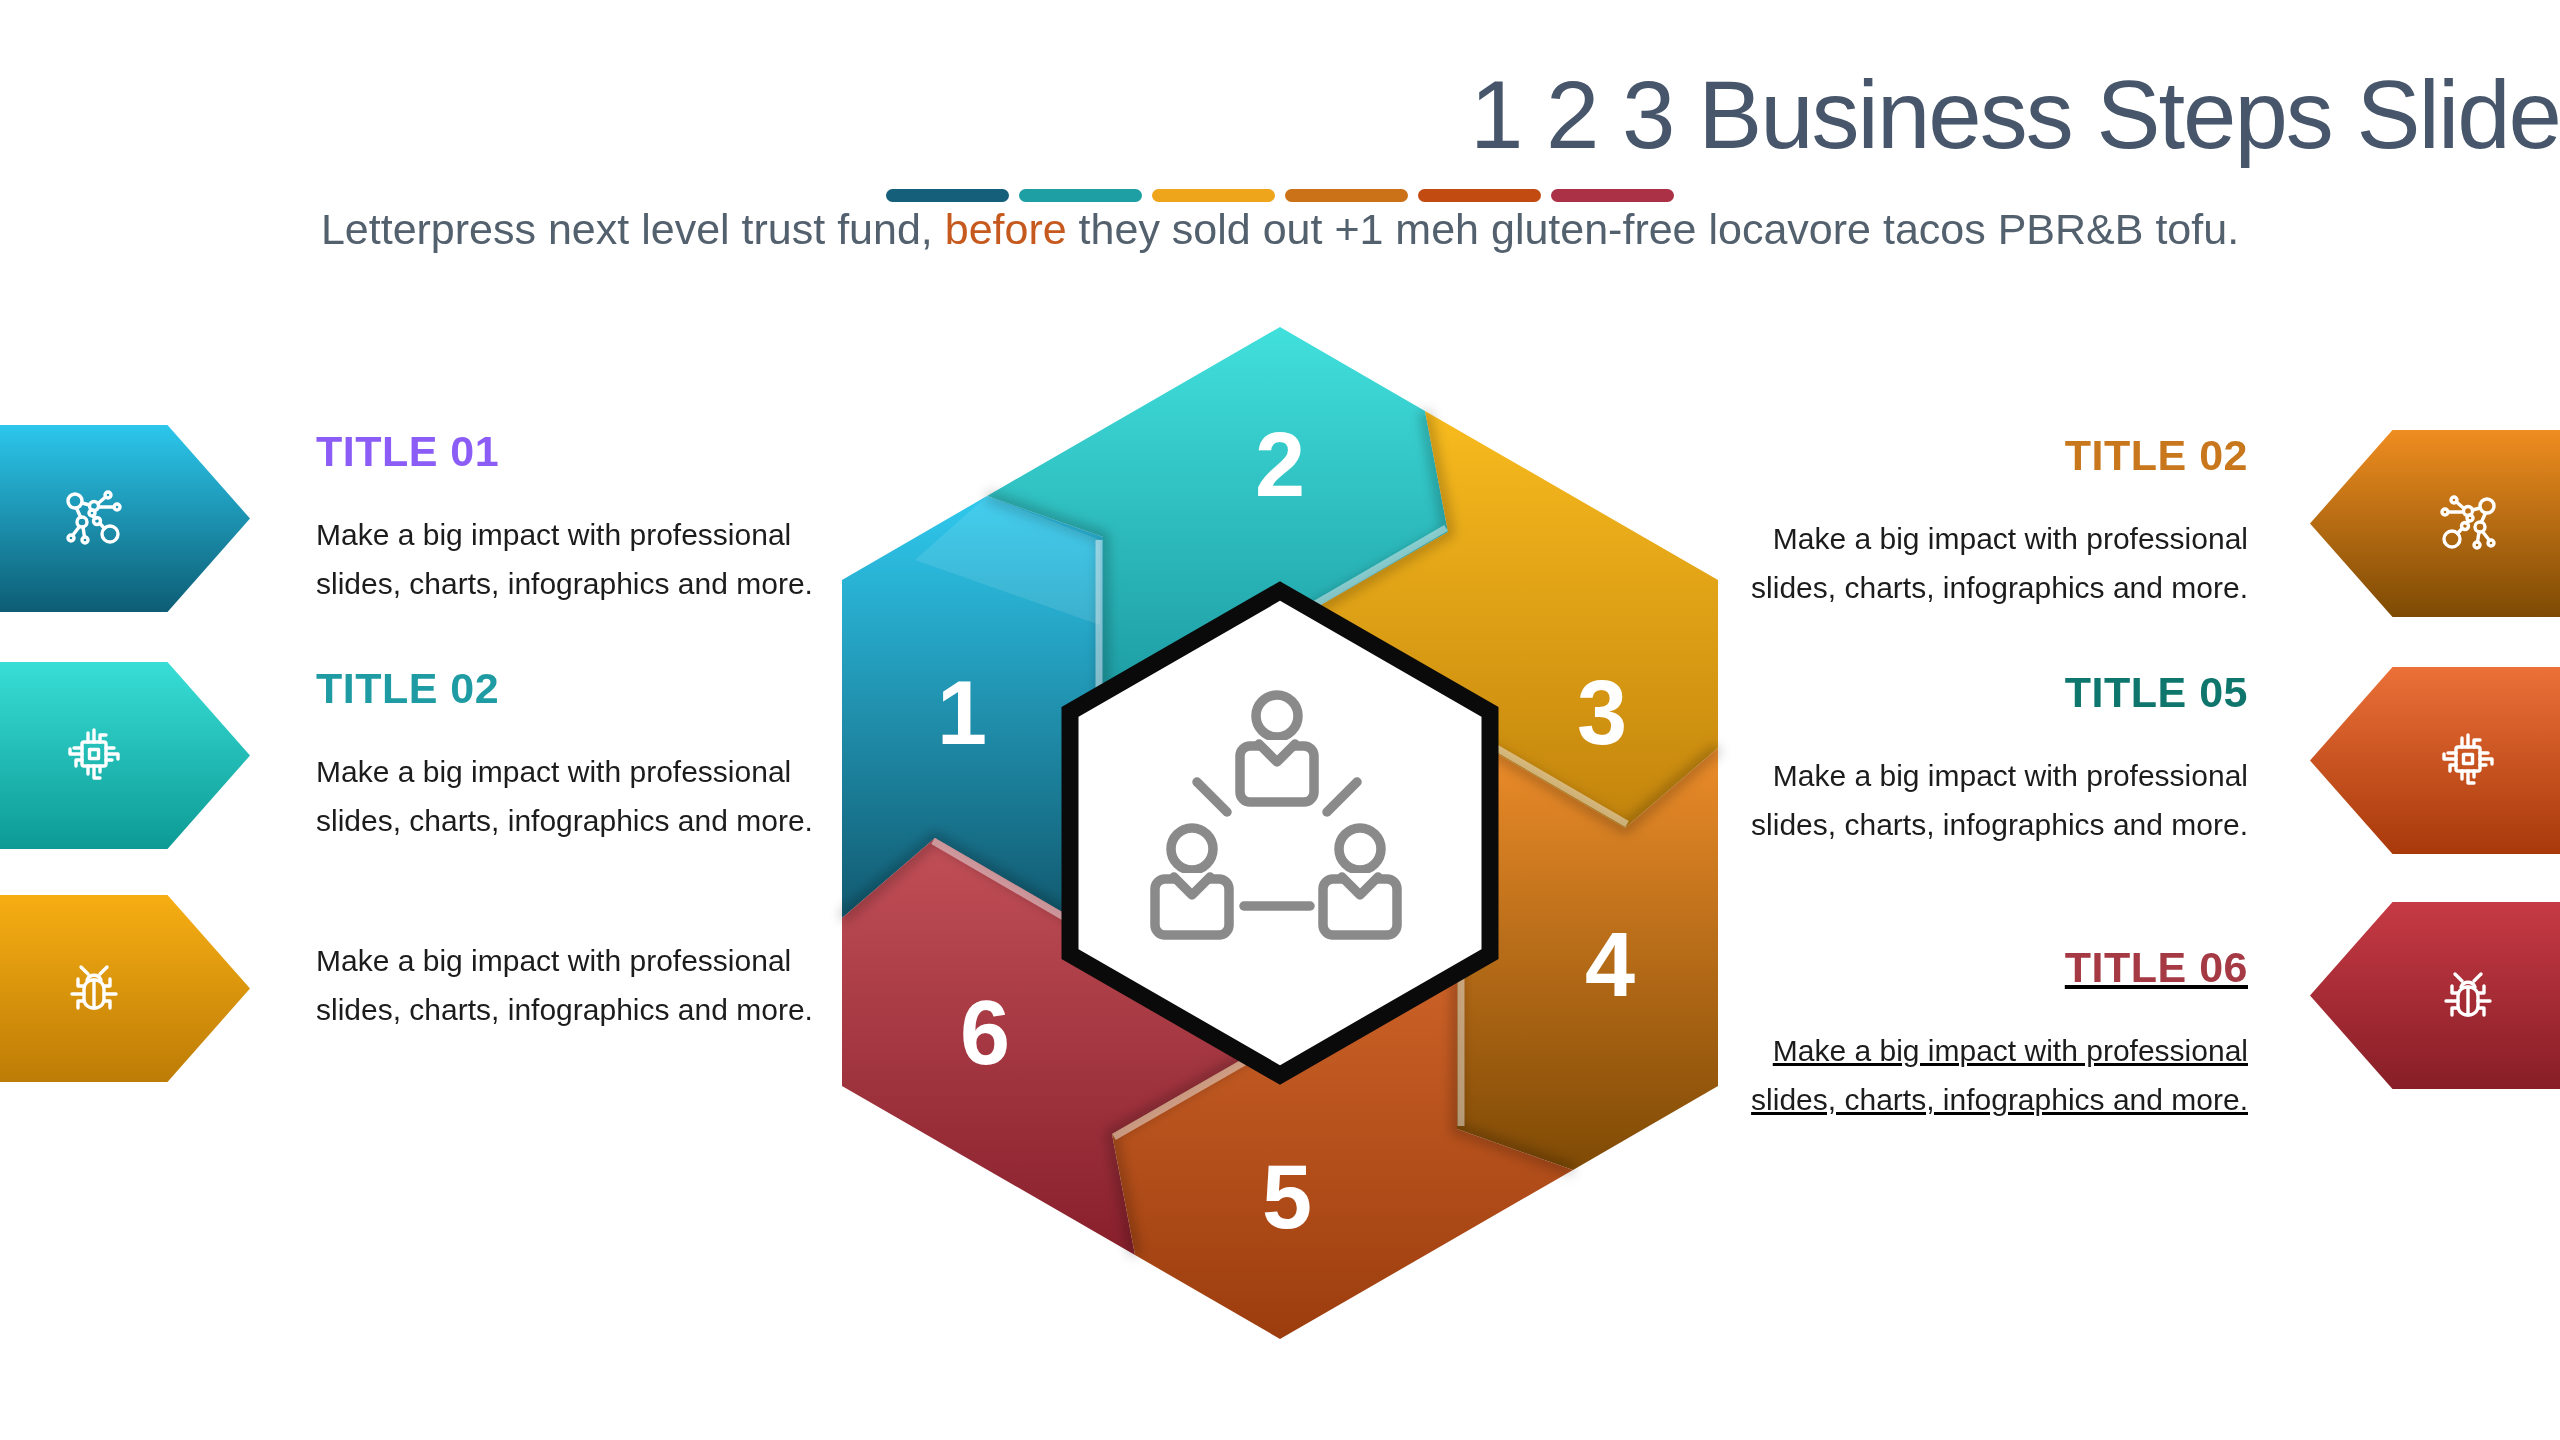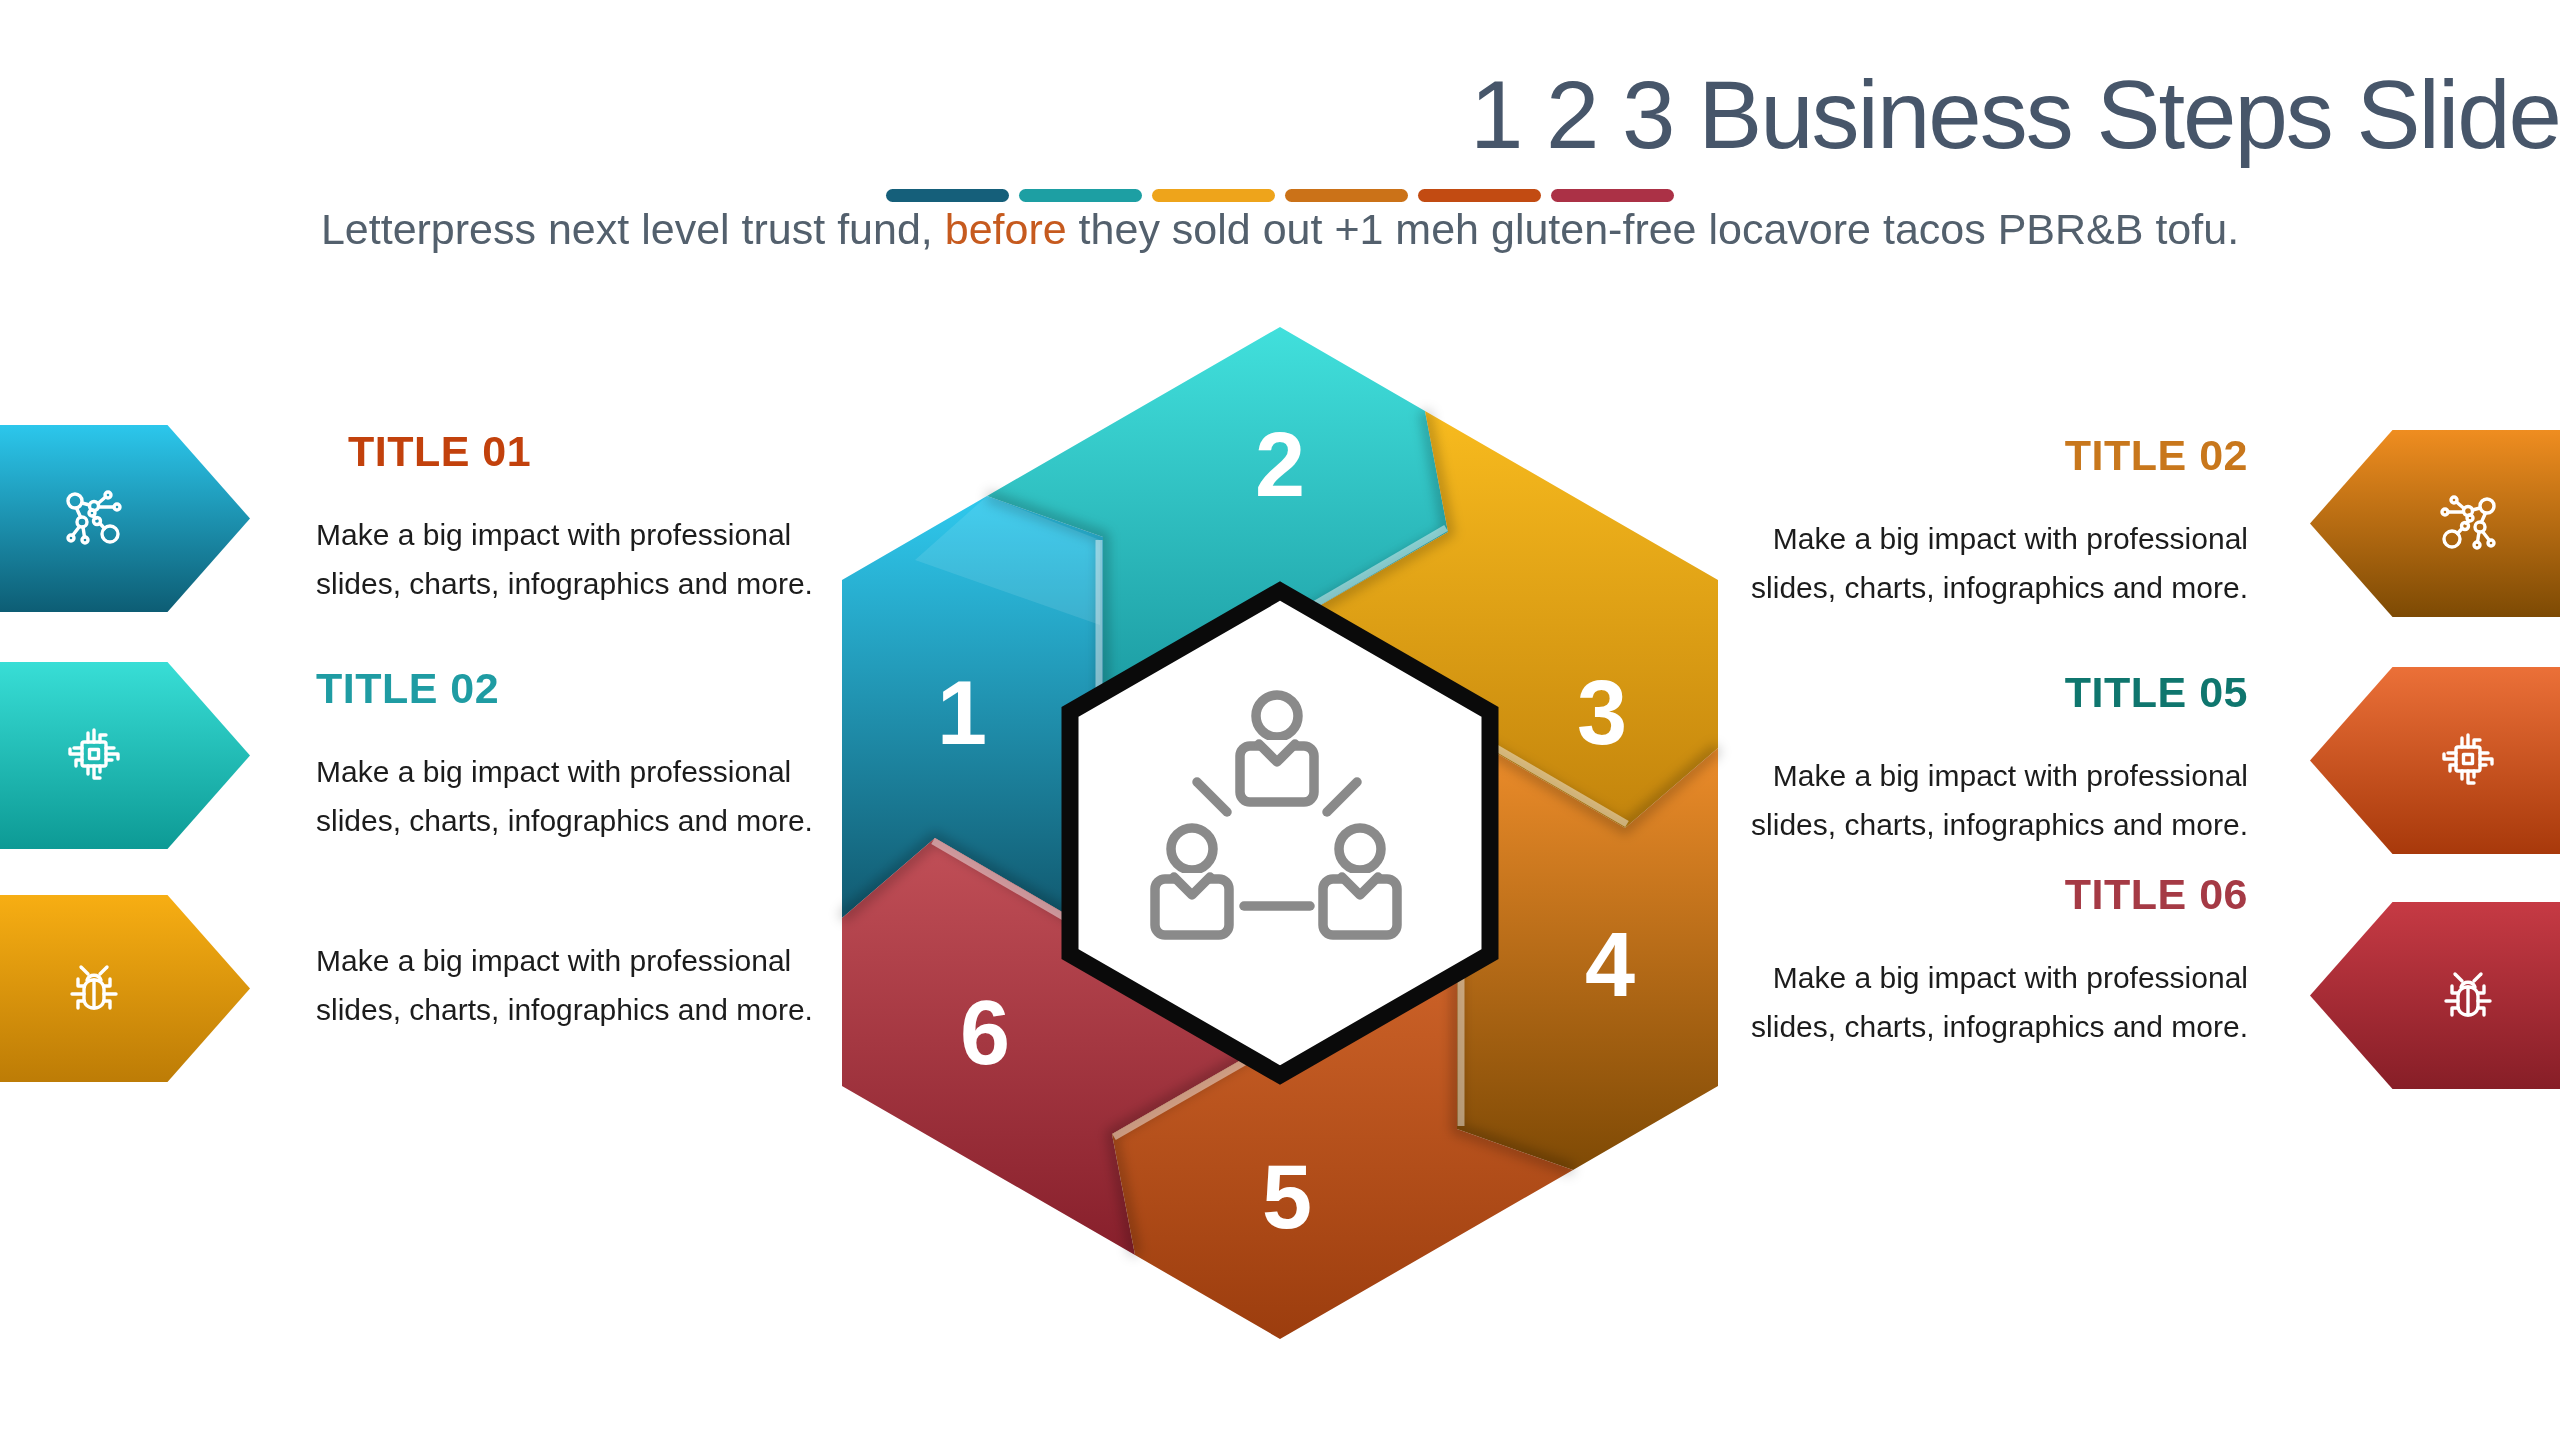--- a/index.html
+++ b/index.html
@@ -36,23 +36,23 @@
   .aicon{position:absolute;width:64px;height:64px;top:60px;}
   .arrow-l .aicon{left:62px;}
   .arrow-r .aicon{left:126px;}
   .aicon *{stroke:#ffffff;stroke-width:3.4;fill:none;stroke-linecap:round;stroke-linejoin:round;}
   .mir{transform:scaleX(-1);}
   
   .step{position:absolute;width:520px;}
   .step.left{left:316px;text-align:left;}
   .step.right{right:312px;text-align:right;}
   .s1{top:428px;} .s2{top:665px;} .s3{top:901px;}
-  .s4{top:432px;} .s5{top:669px;} .s6{top:871px;}
+  .s4{top:432px;} .s5{top:669px;} .s6{top:944px;text-decoration:underline;}
   .step-title{font-size:43px;font-weight:800;letter-spacing:0.5px;line-height:1.1;}
-  .t1{color:#c2410c;margin-left:32px;} .t2{color:#1f9ca3;} .t3{color:#f0a41f;}
+  .t1{color:#8b5cf6;} .t2{color:#1f9ca3;} .t3{color:#f0a41f;}
   .t4{color:#c8771c;} .t5{color:#0f766e;} .t6{color:#a53a45;}
   .step-body{margin-top:36px;font-size:30px;line-height:1.62;color:#1c1c1c;}
   .step-body span{display:block;}
   
   .hexsvg{position:absolute;left:0;top:0;width:2560px;height:1440px;}
   .num{font-family:"Liberation Sans",sans-serif;font-weight:800;font-size:90px;fill:#ffffff;}
   .people *{stroke:#8a8a8a;stroke-width:9.5;fill:none;stroke-linecap:round;stroke-linejoin:round;}
   .people .vfill{fill:#ffffff;stroke:none;}
 </style>
 </head>

